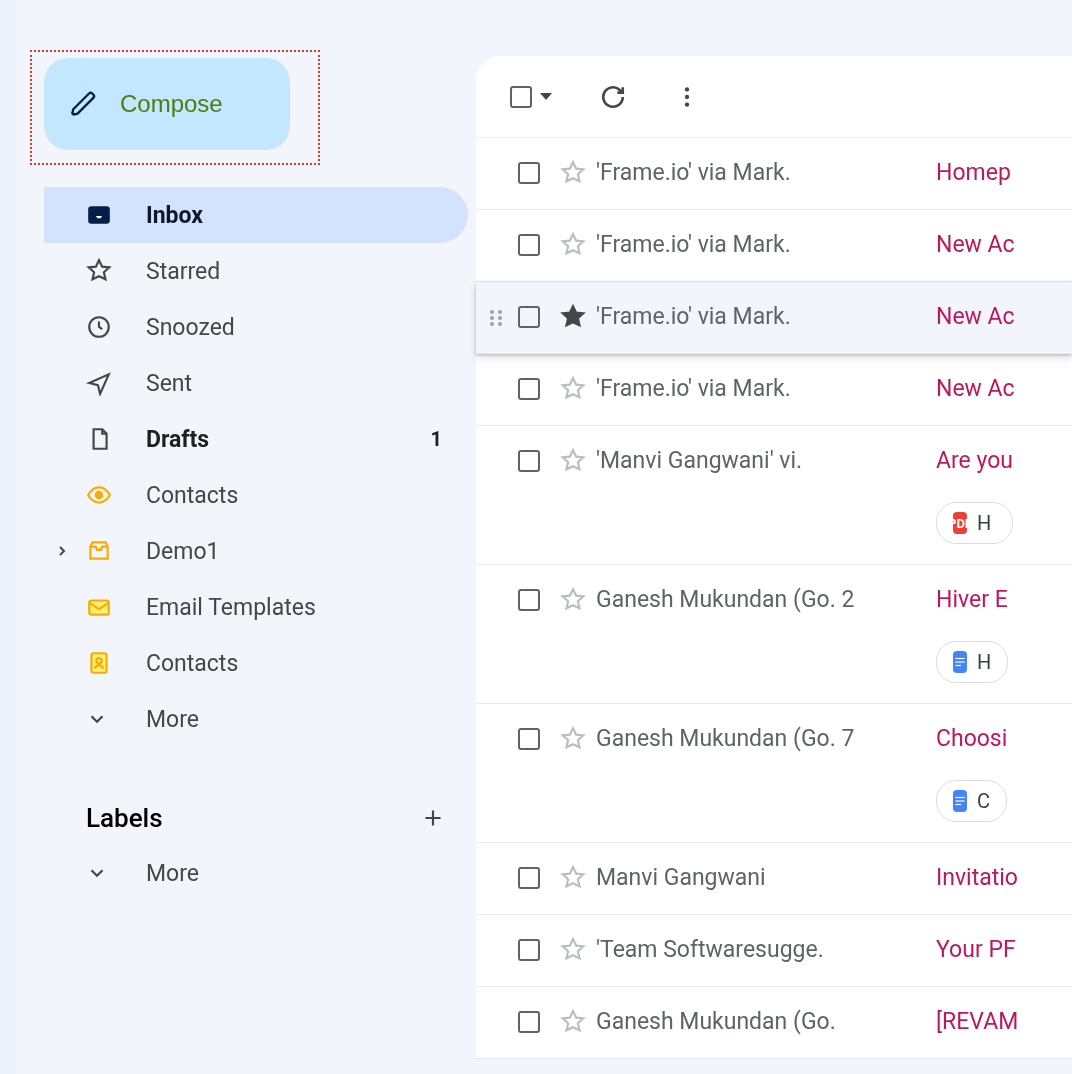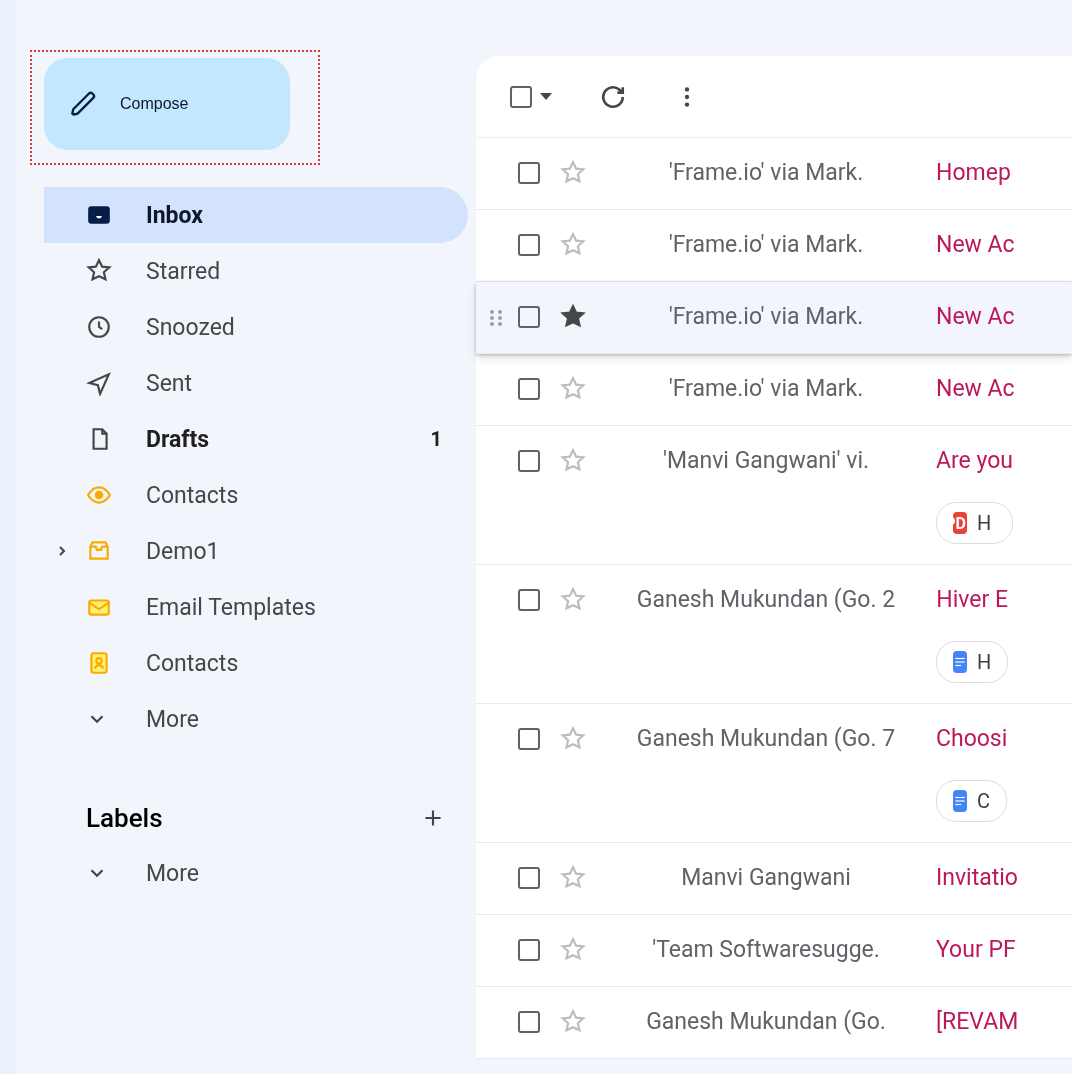--- a/index.html
+++ b/index.html
@@ -37,22 +37,22 @@
     left:14px; top:8px;
     width:246px; height:92px;
     background:#c2e7ff;
     border:none;
     border-radius:24px;
     display:flex;
     align-items:center;
     padding-left:26px;
     gap:22px;
     cursor:pointer;
-    font-size:16px;
-    color:#0f172a;
+    font-size:24px;
+    color:#4d7c0f;
     font-weight:500;
   }
   .nav {
     margin-top:22px;
   }
   .nav-item {
     display:flex;
     align-items:center;
     height:56px;
     padding-left:42px;
@@ -112,21 +112,21 @@
   .select-all {
     display:flex; align-items:center; gap:8px; cursor:pointer;
   }
   .checkbox {
     width:22px; height:22px; border:2.5px solid #5f6368; border-radius:3px;
   }
   .caret-down {
     width:0;height:0;border-left:6px solid transparent;border-right:6px solid transparent;border-top:7px solid #444746;
   }
   .icon-btn { cursor:pointer; display:flex; }
-  .email-list { background:#fff;text-align:center; }
+  .email-list { background:#fff; }
   .row {
     display:flex;
     align-items:flex-start;
     border-bottom:1px solid #e8eaed;
     padding:20px 0 20px 8px;
     position:relative;
     min-height:72px;
   }
   .row.hovered {
     background:#f2f6fc;
@@ -160,21 +160,21 @@
     align-items:center;
     gap:10px;
     border:1px solid #dadce0;
     border-radius:20px;
     height:42px;
     padding:0 16px;
     font-size:20px;
     color:#3c4043;
   }
   .chip-icon {
-    width:14px;height:22px;border-radius:4px;display:flex;align-items:center;justify-content:center;font-size:16px;font-weight:700;color:#fff;
+    width:14px;height:22px;border-radius:4px;display:flex;align-items:center;justify-content:center;font-size:13px;font-weight:700;color:#fff;
   }
   .chip-pdf { background:#ea4335;}
   .chip-doc { background:#4285f4;}
   .content-col { display:flex; flex-direction:column; }
   svg { display:block; }
 </style>
 </head>
 <body>
 
 <div class="left-strip"></div>

